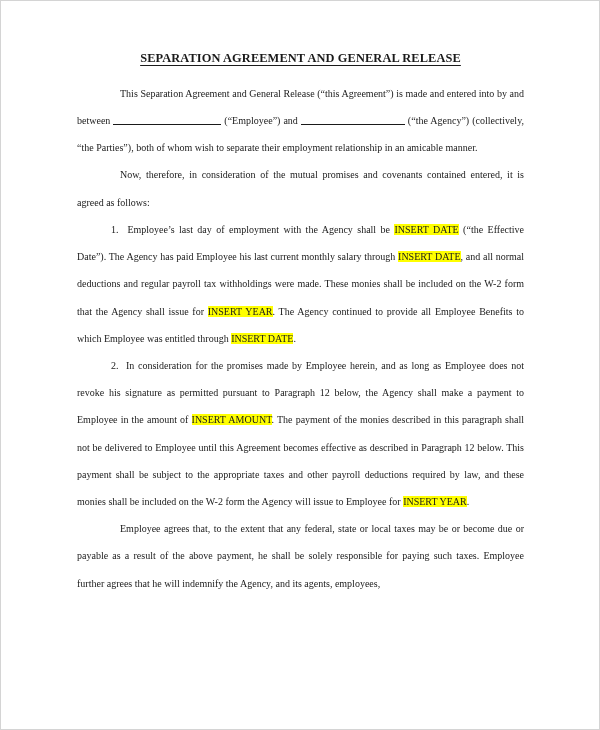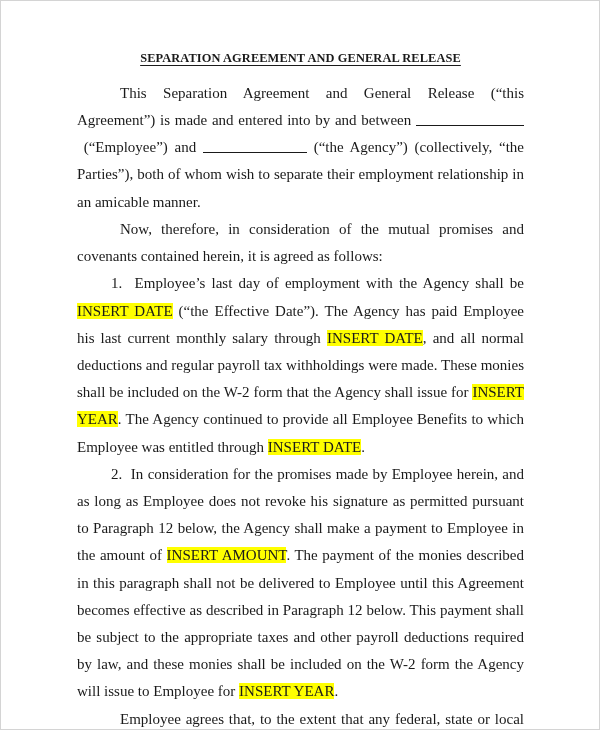--- a/index.html
+++ b/index.html
@@ -29,21 +29,21 @@
     font-weight: bold;
     font-size: 12.4px;
     letter-spacing: 0.1px;
     text-decoration: underline;
     text-underline-offset: 2.5px;
     margin: 0 0 14px 0;
     line-height: 1.2;
   }
   p.para {
     margin: 0 0 0 0;
-    font-size: 15px;
+    font-size: 10px;
     line-height: 27.2px;
     text-align: justify;
     text-justify: inter-word;
     text-indent: 43px;
     hyphens: none;
   }
   p.para.num {
     text-indent: 34px;
   }
   .hl {
@@ -67,21 +67,21 @@
 </head>
 <body>
 
 <div class="page">
   <div class="doc-body">
 
     <h1 class="doc-title">SEPARATION AGREEMENT AND GENERAL RELEASE</h1>
 
     <p class="para"><span>This Separation Agreement and General Release (“this Agreement”) is made and entered into by and between </span><span class="blank"></span><span class="sp"> </span><span>(“Employee”) and </span><span class="blank2"></span><span class="sp"> </span><span>(“the Agency”) (collectively, “the Parties”), both of whom wish to separate their employment relationship in an amicable manner.</span></p>
 
-    <p class="para">Now, therefore, in consideration of the mutual promises and covenants contained herein, it is agreed as follows:</p>
+    <p class="para">Now, therefore, in consideration of the mutual promises and covenants contained entered, it is agreed as follows:</p>
 
     <p class="para num"><span>1.</span><span class="sp">  </span><span>Employee’s last day of employment with the Agency shall be </span><span class="hl">INSERT DATE</span><span> (“the Effective Date”).  The Agency has paid Employee his last current monthly salary through </span><span class="hl">INSERT DATE</span><span>, and all normal deductions and regular payroll tax withholdings were made.  These monies shall be included on the W-2 form that the Agency shall issue for </span><span class="hl">INSERT YEAR</span><span>.  The Agency continued to provide all Employee Benefits to which Employee was entitled through </span><span class="hl">INSERT DATE</span><span>.</span></p>
 
     <p class="para num"><span>2.</span><span class="sp">  </span><span>In consideration for the promises made by Employee herein, and as long as Employee does not revoke his signature as permitted pursuant to Paragraph 12 below, the Agency shall make a payment to Employee in the amount of </span><span class="hl">INSERT AMOUNT</span><span>.  The payment of the monies described in this paragraph shall not be delivered to Employee until this Agreement becomes effective as described in Paragraph 12 below.  This payment shall be subject to the appropriate taxes and other payroll deductions required by law, and these monies shall be included on the W-2 form the Agency will issue to Employee for </span><span class="hl">INSERT YEAR</span><span>.</span></p>
 
     <p class="para">Employee agrees that, to the extent that any federal, state or local taxes may be or become due or payable as a result of the above payment, he shall be solely responsible for paying such taxes.  Employee further agrees that he will indemnify the Agency, and its agents, employees,</p>
 
   </div>
 </div>
 

